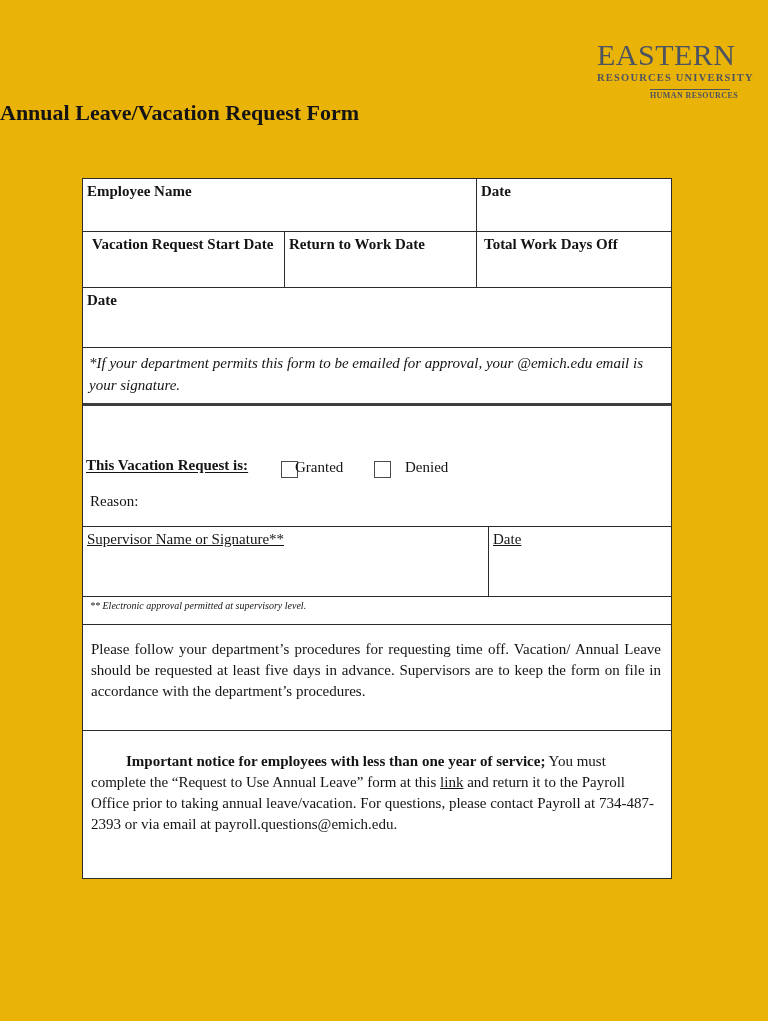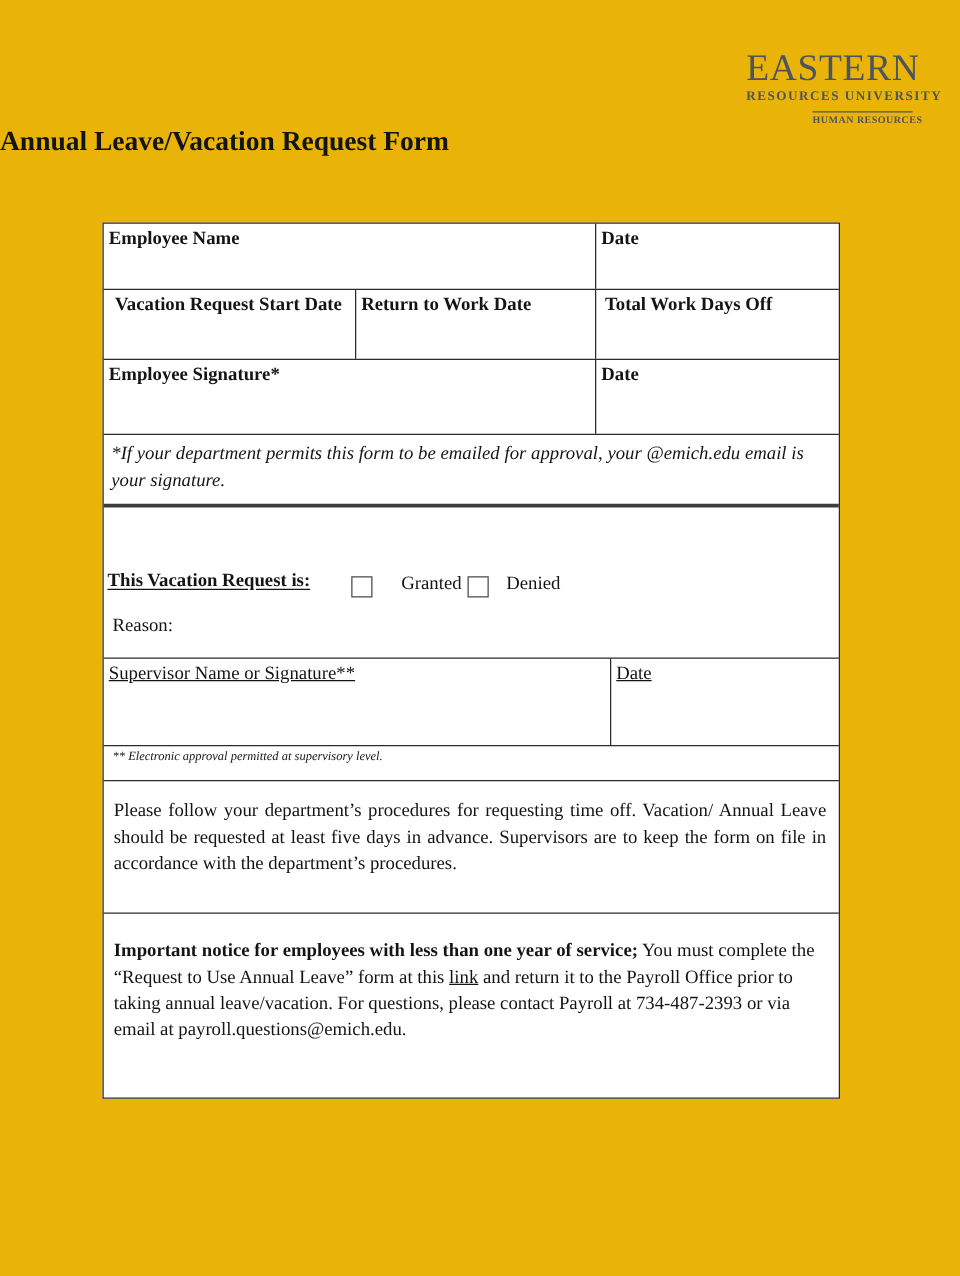--- a/index.html
+++ b/index.html
@@ -38,28 +38,28 @@
   .note{font-style:italic;font-size:15px;line-height:1.45;padding:5px 20px 0 6px;width:100%;}
   .note-sm{font-style:italic;font-size:10px;padding:3px 8px 0 7px;width:100%;white-space:nowrap;}
 
   
   .decision-prompt{position:absolute;left:3px;top:51px;font-size:15px;font-weight:700;
                    text-decoration:underline;text-underline-offset:2px;white-space:nowrap;}
   .checkbox{position:absolute;width:17px;height:17px;border:1.4px solid #4a4a4a;background:#fff;}
   .cb-granted{left:198px;top:55px;}
   .cb-denied{left:291px;top:55px;}
   .cb-label{position:absolute;top:53px;font-size:15px;white-space:nowrap;}
-  .lab-granted{left:238px;}
+  .lab-granted{left:212px;}
   .lab-denied{left:322px;}
   .reason-label{position:absolute;left:7px;top:87px;font-size:15px;}
   .reason-field{position:absolute;left:68px;top:82px;right:6px;height:36px;}
 
   .para{font-size:15px;line-height:1.4;padding:14px 10px 0 8px;text-align:justify;width:100%;}
   .notice{font-size:15px;line-height:1.4;padding:20px 12px 0 8px;width:100%;}
-  .bold{font-weight:700;}
+  .bold{font-weight:700;margin-left:35px;}
   .link{text-decoration:underline;cursor:pointer;}
   .fill{position:absolute;left:0;right:0;bottom:0;top:20px;}
 </style>
 </head>
 <body>
 
 <div class="sheet">
 
   <div class="logo">
     <div class="logo-eastern">EASTERN</div>
@@ -91,24 +91,20 @@
         <div class="lbl">Return to Work Date</div>
         <div class="fill"></div>
       </div>
       <div class="cell wB3">
         <div class="lbl">Total Work Days Off</div>
         <div class="fill"></div>
       </div>
     </div>
 
     <div class="row rC">
-      <div class="cell wA1">
-        <div class="lbl">Employee Signature*</div>
-        <div class="fill"></div>
-      </div>
       <div class="cell wA2">
         <div class="lbl">Date</div>
         <div class="fill"></div>
       </div>
     </div>
 
     <div class="row rD">
       <div class="note">*If your department permits this form to be emailed for approval, your @emich.edu email is your signature.</div>
     </div>
 

